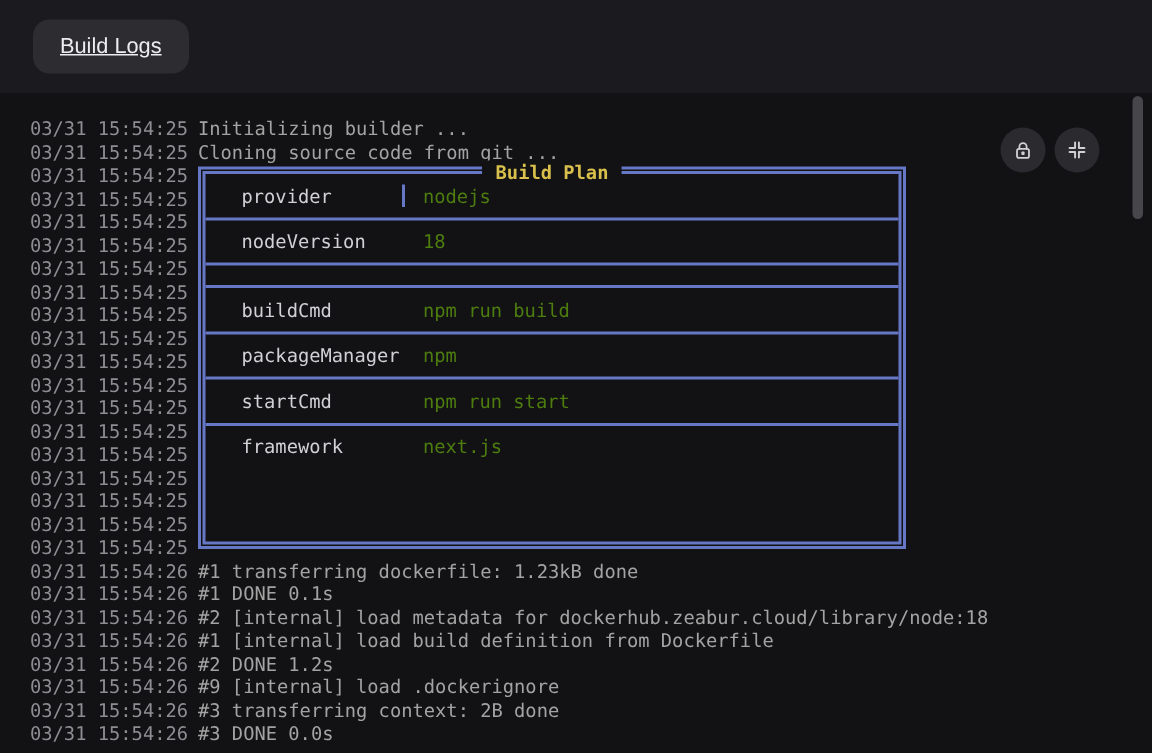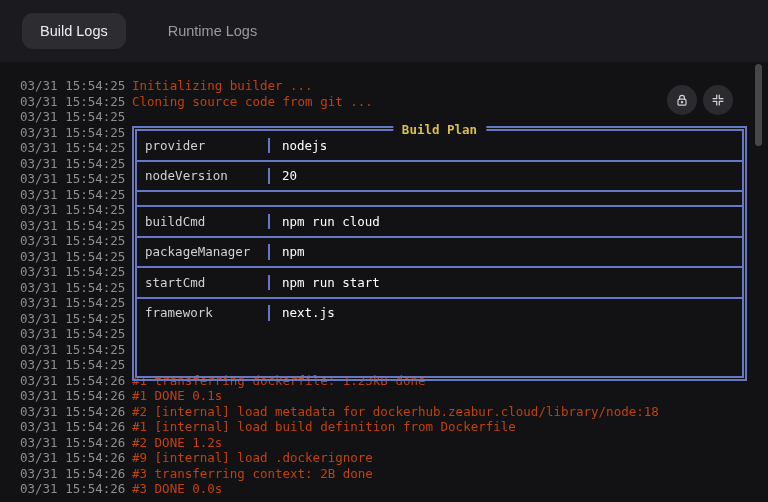--- a/index.html
+++ b/index.html
@@ -24,20 +24,21 @@
     border: none;
     background: transparent;
     font-family: "Liberation Sans", sans-serif;
     font-size: 14.5px;
     font-weight: 500;
     color: #9a9aa0;
     padding: 9px 18px;
     border-radius: 11px;
     cursor: pointer;
     line-height: 18px;
+    text-decoration: underline;
   }
   .tab.active {
     background: #2c2c31;
     color: #ededf0;
   }
 
   
   .log-panel {
     position: relative;
     height: 440px;
@@ -46,50 +47,50 @@
     font-family: "DejaVu Sans Mono", monospace;
     font-size: 12.5px;
   }
   .log-line {
     height: 15.5px;
     line-height: 15.5px;
     display: flex;
     white-space: pre;
   }
   .ts { color: #8d8d92; width: 105px; flex: none; }
-  .msg { color: #c2410c; margin-left: 7px; }
+  .msg { color: #a3a3a3; margin-left: 7px; }
 
   
   .box-region { position: relative; }
   .plan-box {
     position: absolute;
     left: 112px;
-    top: 17px;
-    width: 615px;
+    top: 2px;
+    width: 472px;
     height: 255px;
     border: 5px double #6577c5;
   }
   .plan-title {
     position: absolute;
     top: -9px;
     left: 50%;
     transform: translateX(-50%);
     background: #121214;
     padding: 0 9px;
     color: #d9bf4b;
     font-weight: bold;
     line-height: 16px;
     white-space: pre;
   }
   .plan-rows { display: flex; flex-direction: column; height: 100%; }
   .plan-row { display: flex; padding: 6.5px 0; flex: none; align-items: stretch; }
-  .plan-row + .plan-row { border-top: 2px solid #6577c5; }
-  .plan-key { width: 131px; padding-left: 8px; color: #d0d0d5; flex: none; line-height: 15.5px; }
+  .plan-row + .plan-row { border-top: 2px solid #6577c5; align-items: center; }
+  .plan-key { width: 131px; padding-left: 24px; color: #d0d0d5; flex: none; line-height: 15.5px; }
   .plan-sep { width: 2px; background: #6577c5; flex: none; }
-  .plan-val { padding-left: 12px; color: #ffffff; white-space: pre; line-height: 15.5px; }
+  .plan-val { padding-left: 12px; color: #4d7c0f; white-space: pre; line-height: 15.5px; }
 
   
   .log-actions {
     position: absolute;
     top: 23px;
     right: 35px;
     display: flex;
     gap: 6px;
   }
   .action-btn {
@@ -114,21 +115,20 @@
     height: 82px;
     border-radius: 4px;
     background: #47474b;
   }
 </style>
 </head>
 <body>
 
 <div class="tabbar">
   <button class="tab active">Build Logs</button>
-  <button class="tab">Runtime Logs</button>
 </div>
 
 <div class="log-panel">
 
   <div>
 
       <div class="log-line">
         <span class="ts">03/31 15:54:25</span>
         <span class="msg">Initializing builder ...</span>
       </div>
@@ -217,31 +217,31 @@
 
           <div class="plan-row">
             <div class="plan-key">provider</div>
             <div class="plan-sep"></div>
             <div class="plan-val">nodejs</div>
           </div>
 
           <div class="plan-row">
             <div class="plan-key">nodeVersion</div>
             <div class="plan-sep"></div>
-            <div class="plan-val">20</div>
+            <div class="plan-val">18</div>
           </div>
 
           <div class="plan-row">
             <div class="plan-sep"></div>
           </div>
 
           <div class="plan-row">
             <div class="plan-key">buildCmd</div>
             <div class="plan-sep"></div>
-            <div class="plan-val">npm run cloud</div>
+            <div class="plan-val">npm run build</div>
           </div>
 
           <div class="plan-row">
             <div class="plan-key">packageManager</div>
             <div class="plan-sep"></div>
             <div class="plan-val">npm</div>
           </div>
 
           <div class="plan-row">
             <div class="plan-key">startCmd</div>

